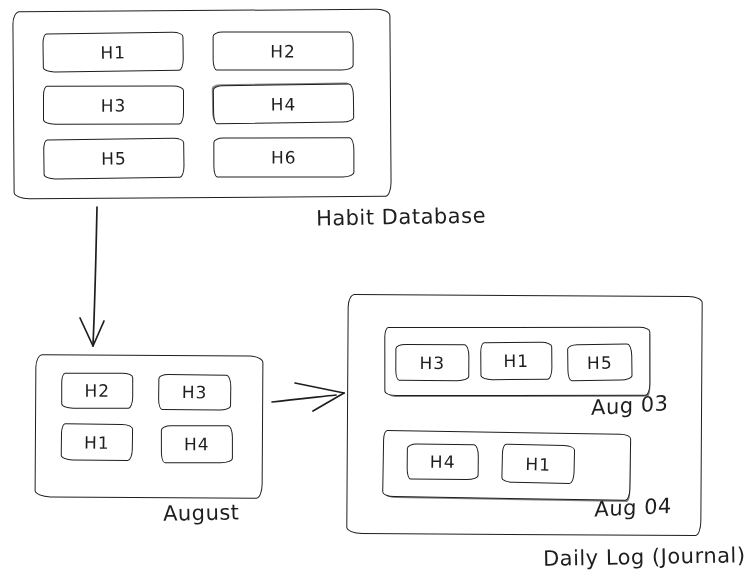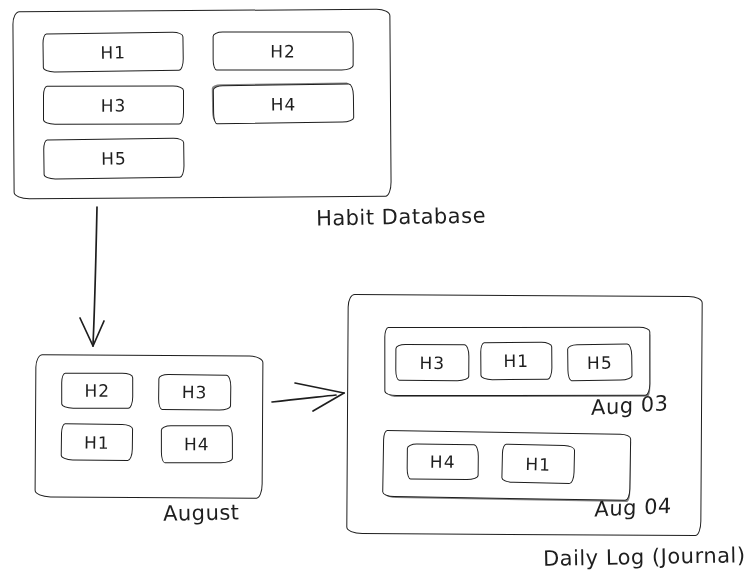--- a/index.html
+++ b/index.html
@@ -52,20 +52,21 @@
 <body>
 
 <div class="canvas">
 
   <div class="sk r-a rot-n1" style="left:13px; top:10px; width:378px; height:188px;">
     <div class="sk chip r-b rot-n1" style="left:29px; top:21px; width:141px; height:39px;">H1</div>
     <div class="sk chip r-c rot-p1" style="left:199px; top:21px; width:141px; height:39px;">H2</div>
     <div class="sk chip r-b rot-p1" style="left:29px; top:74px; width:141px; height:39px;">H3</div>
     <div class="sk chip r-c rot-n1 dbl-tl" style="left:199px; top:74px; width:141px; height:39px;">H4</div>
     <div class="sk chip r-b rot-n1" style="left:29px; top:127px; width:141px; height:40px;">H5</div>
+    <div class="sk chip r-c rot-p1" style="left:199px; top:127px; width:141px; height:40px;">H6</div>
   </div>
   <div class="caption cap-tilt-a" style="left:316px; top:205px;">Habit Database</div>
 
   <svg class="arrow" style="left:70px; top:200px;" width="50" height="155" viewBox="0 0 50 155">
     <path d="M27,7 C26,55 25,100 23,145"></path>
     <path d="M10,118 L23,146"></path>
     <path d="M34,121 L23,146"></path>
   </svg>
 
   <div class="sk r-a rot-p1" style="left:35px; top:355px; width:228px; height:143px;">

